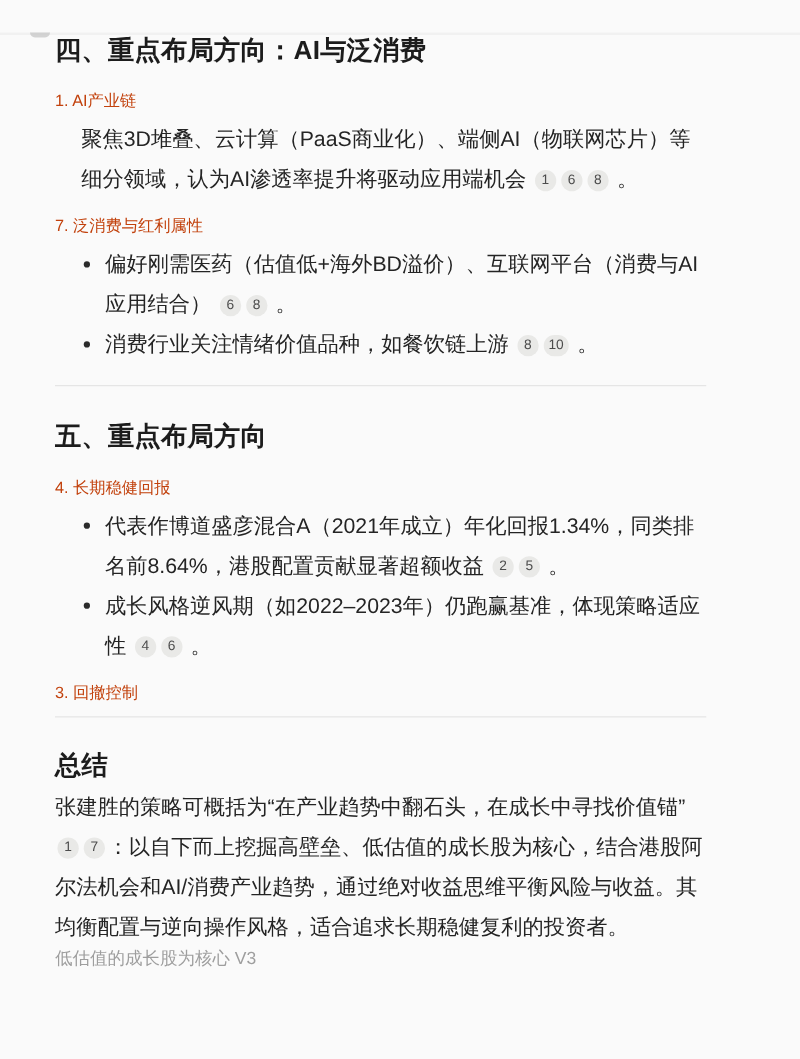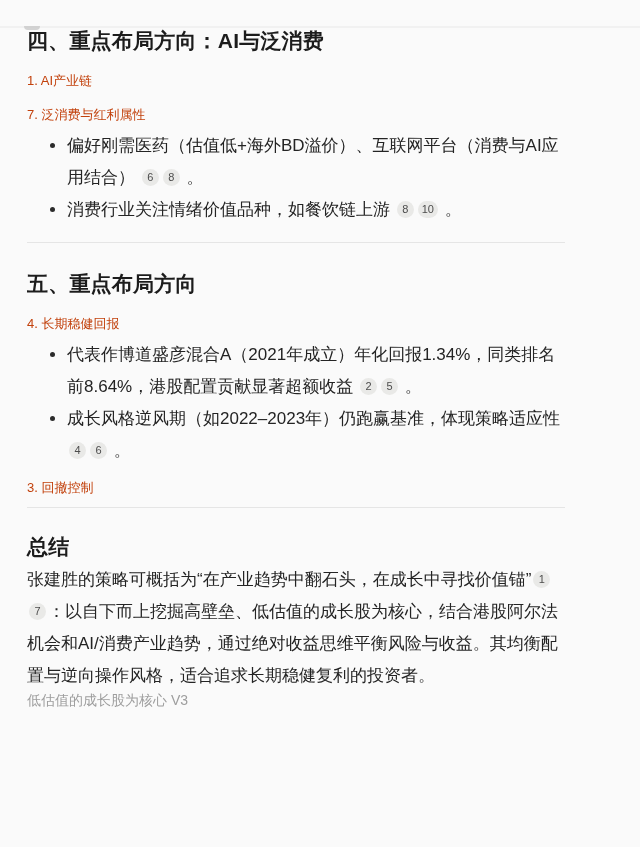--- a/index.html
+++ b/index.html
@@ -30,21 +30,21 @@
     top: 0;
     left: 24px;
     width: 16px;
     height: 4px;
     background: #c9c9c9;
     border-radius: 0 0 4px 4px;
     opacity: 0.8;
   }
   .content {
     box-sizing: border-box;
-    padding: 0 27px 0 27px;
+    padding: 0 27px 0 44px;
     width: 592px;
   }
   h2 {
     font-size: 21px;
     line-height: 30px;
     font-weight: 700;
     color: #1c1c1c;
     margin: 0;
     letter-spacing: 0.2px;
   }
@@ -124,20 +124,21 @@
 
 <div class="page">
   <div class="top-strip"></div>
   <div class="clipped-remnant"></div>
 
   <div class="content">
 
     <h2 class="first">四、重点布局方向：AI与泛消费</h2>
 
     <h3>1. AI产业链</h3>
+    <p class="body-text indented">聚焦3D堆叠、云计算（PaaS商业化）、端侧AI（物联网芯片）等细分领域，认为AI渗透率提升将驱动应用端机会 <span class="cite">1</span><span class="cite">6</span><span class="cite">8</span> 。</p>
 
     <h3 class="tight">7. 泛消费与红利属性</h3>
     <ul class="bullets">
       <li>
         <span class="bullet-dot"></span>
         <span>偏好刚需医药（估值低+海外BD溢价）、互联网平台（消费与AI应用结合） <span class="cite">6</span><span class="cite">8</span> 。</span>
       </li>
       <li>
         <span class="bullet-dot"></span>
         <span>消费行业关注情绪价值品种，如餐饮链上游 <span class="cite">8</span><span class="cite">10</span> 。</span>

